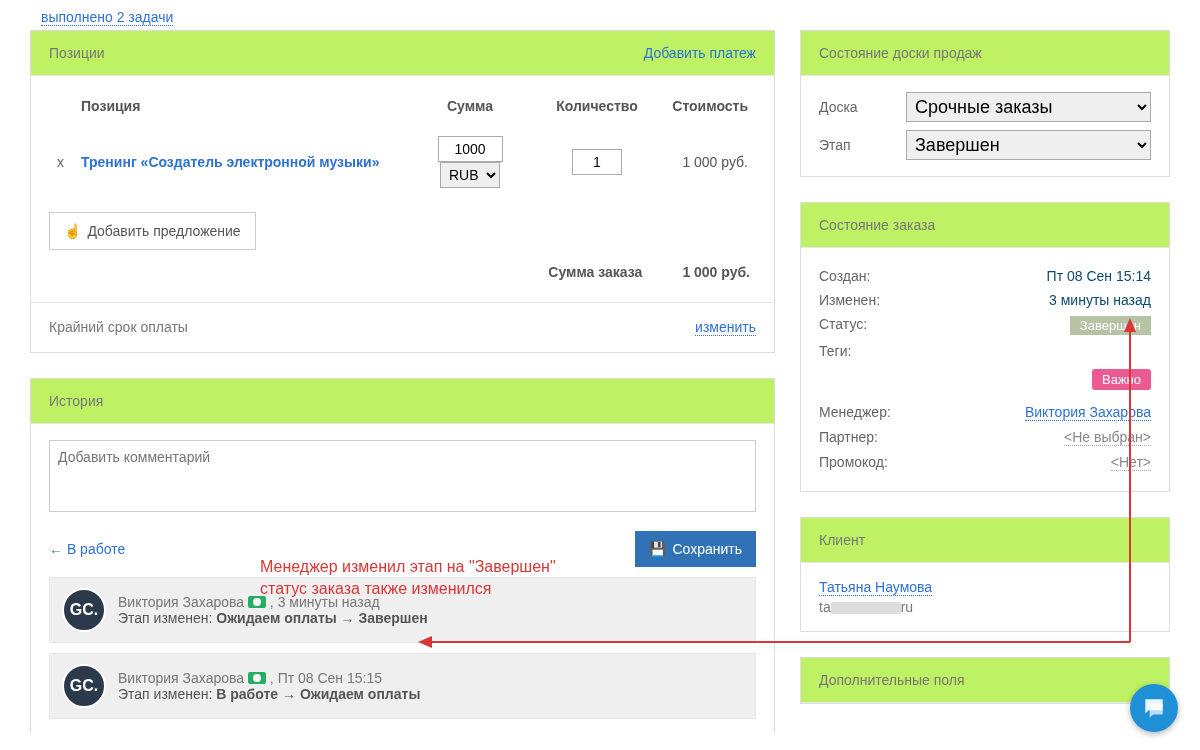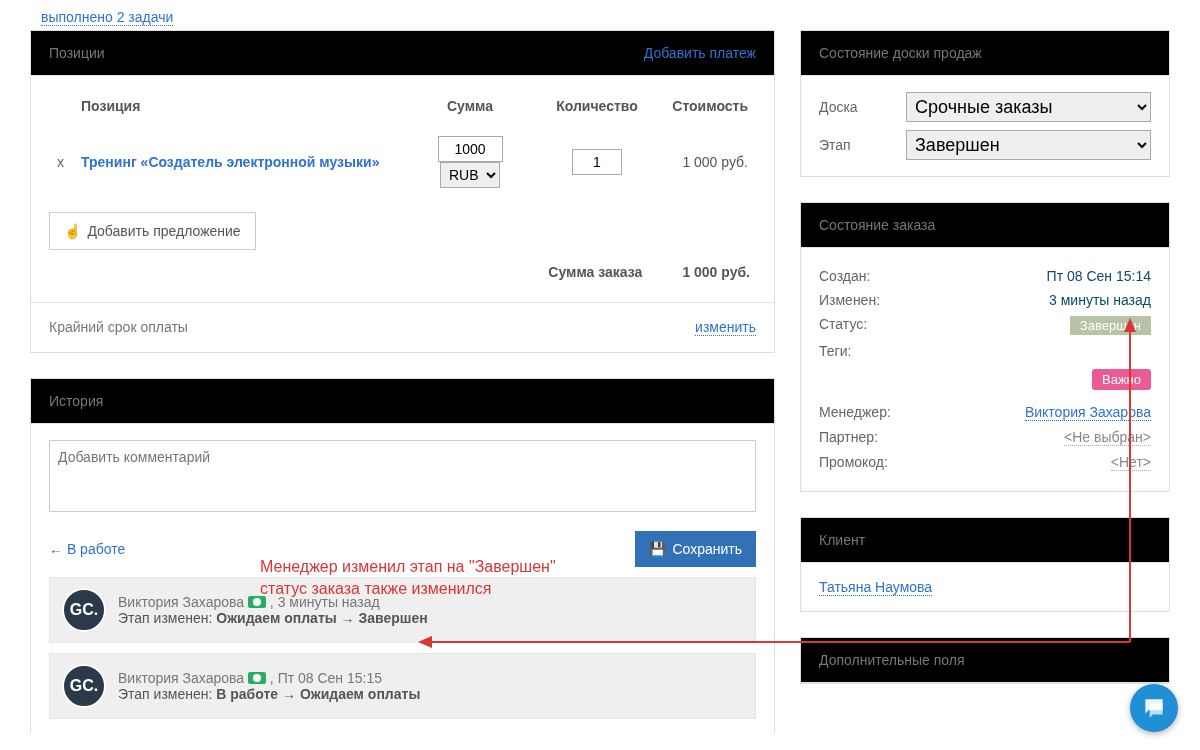--- a/index.html
+++ b/index.html
@@ -4,21 +4,21 @@
 <style>
   * { box-sizing: border-box; margin: 0; padding: 0; }
   body { font-family: Arial, Helvetica, sans-serif; font-size: 14px; color: #555; background: #fff; width: 1200px; height: 750px; position: relative; }
   a { color: #2e72d2; text-decoration: none; }
   .dotted { border-bottom: 1px dotted #2e72d2; }
   .top-link { position: absolute; top: 9px; left: 41px; }
   .layout { display: flex; gap: 25px; padding: 30px 30px 0 30px; }
   .left-col { flex: 0 0 745px; }
   .right-col { flex: 1; }
   .panel { border: 1px solid #ddd; margin-bottom: 25px; background: #fff; }
-  .panel-hd { background: #000000; padding: 14px 18px; border-bottom: 1px solid #e5e5e5; display: flex; justify-content: space-between; align-items: center; color: #777; }
+  .panel-hd { background: #bef264; padding: 14px 18px; border-bottom: 1px solid #e5e5e5; display: flex; justify-content: space-between; align-items: center; color: #777; }
   .panel-body { padding: 16px 18px; }
   .pos-table th { text-align: left; font-weight: bold; color: #555; padding: 4px 6px 14px 6px; }
   .pos-table th.r, .pos-table td.r { text-align: center; }
   .pos-table th.rr, .pos-table td.rr { text-align: right; }
   .pos-table td { padding: 6px; vertical-align: middle; }
   .del-x { color: #666; cursor: pointer; }
   .item-link { color: #2e72d2; font-weight: bold; }
   input[type=text].inp { border: 1px solid #aaa; padding: 4px 6px; width: 65px; text-align: center; font-size: 14px; }
   select.sel { border: 1px solid #aaa; padding: 3px 4px; font-size: 14px; }
   .btn-outline { border: 1px solid #ccc; background: #fff; padding: 10px 14px; cursor: pointer; font-size: 14px; color: #555; display: inline-flex; align-items: center; gap: 6px; }
@@ -201,20 +201,23 @@
           </div>
       </div>
     </div>
 
     <div class="panel">
       <div class="panel-hd">
           <span>Клиент</span>
         </div>
       <div class="panel-body">
         <div><a href="#" class="client-link">Татьяна Наумова</a></div>
+        <div style="color:#777;margin-top:4px;">
+          <span>ta</span><span class="blur"></span><span>ru</span>
+        </div>
       </div>
     </div>
 
     <div class="panel" style="margin-bottom:0;">
       <div class="panel-hd">
           <span>Дополнительные поля</span>
         </div>
     </div>
 
   </div>

